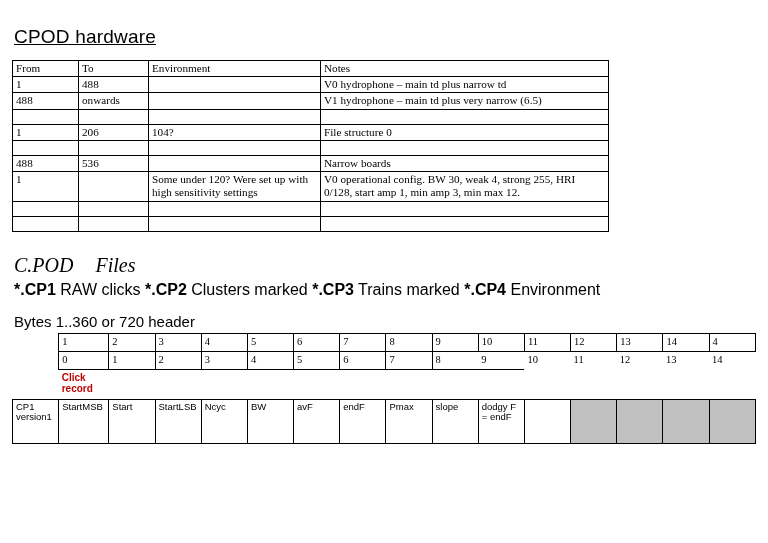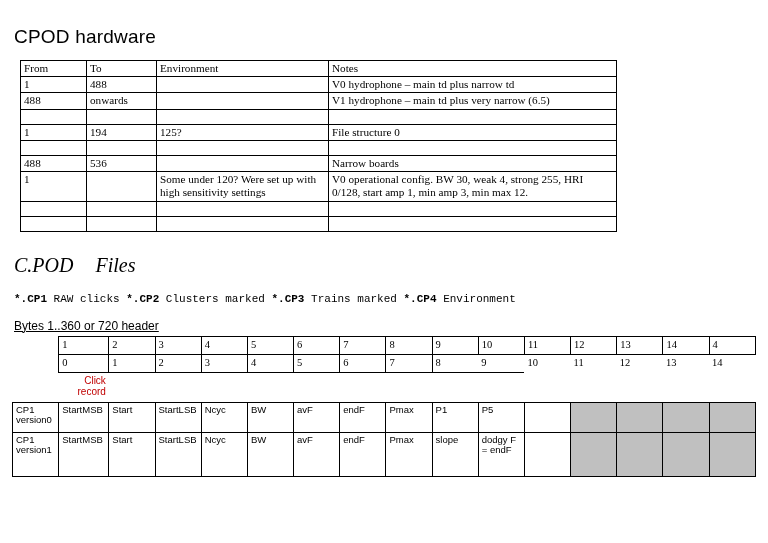--- a/index.html
+++ b/index.html
@@ -20,29 +20,30 @@
     height: 543px;
     box-sizing: border-box;
     padding: 0 12px;
   }
   .title {
     font-family: "Liberation Sans", sans-serif;
     font-size: 19px;
     font-weight: normal;
     margin: 26px 0 12px 2px;
     letter-spacing: 0.2px;
+    text-decoration: underline;
   }
   table {
     border-collapse: collapse;
     table-layout: fixed;
   }
   
   .hw-table {
     width: 596px;
-    margin-left: 8px;
+    margin-left: 0px;
     font-size: 11.2px;
     line-height: 1.18;
     font-family: Liberation Serif, serif;
   }
   .hw-table td {
     border: 1px solid #000;
     padding: 1px 3px 1px 3px;
     vertical-align: top;
     height: 12px;
   }
@@ -56,31 +57,30 @@
     font-family: "Liberation Serif", serif;
     font-size: 20px;
     margin: 22px 0 4px 2px;
     font-style: italic;
   }
   .files-head .gap {
     display: inline-block;
     width: 22px;
   }
   .files-sub {
-    font-family: Liberation Mono, monospace;
-    font-size: 11px;
-    margin: 16px 0 14px 2px;
+    font-family: Liberation Sans, sans-serif;
+    font-size: 16px;
+    margin: 4px 0 14px 2px;
   }
   .files-sub b { font-weight: bold; }
 
   .bytes-label {
     font-family: "Liberation Sans", sans-serif;
-    font-size: 12px;
+    font-size: 15px;
     margin: 0 0 3px 2px;
-    text-decoration: underline;
   }
 
   
   .bytes-table {
     width: 744px;
     font-size: 10.5px;
     font-family: "Liberation Serif", serif;
   }
   .bytes-table td {
     border: 1px solid #000;
@@ -101,24 +101,23 @@
   }
   td.nb-plain {
     border: none !important;
   }
   .gray {
     background: #c0c0c0;
   }
   .redtxt {
     color: #c00000;
     font-family: "Liberation Sans", sans-serif;
-    font-weight: normal;
+    font-weight: bold;
     font-size: 10px;
     line-height: 1.15;
-    text-align: right;
   }
   .sans {
     font-family: "Liberation Sans", sans-serif;
     font-size: 9.5px;
     line-height: 1.15;
   }
   .tall { height: 30px; }
   .tall2 { height: 44px; }
   .blank-row td { height: 12px; }
   .underline-seg {
@@ -160,22 +159,22 @@
         <td>V1 hydrophone – main td plus very narrow (6.5)</td>
       </tr>
       <tr class="blank-row">
         <td></td>
         <td></td>
         <td></td>
         <td></td>
       </tr>
       <tr>
         <td>1</td>
-        <td>194</td>
-        <td>125?</td>
+        <td>206</td>
+        <td>104?</td>
         <td>File structure 0</td>
       </tr>
       <tr class="blank-row">
         <td></td>
         <td></td>
         <td></td>
         <td></td>
       </tr>
       <tr>
         <td>488</td>
@@ -285,38 +284,20 @@
         <td class="nb-plain"></td>
         <td class="nb-plain"></td>
         <td class="nb-plain"></td>
         <td class="nb-plain"></td>
         <td class="nb-plain"></td>
         <td class="nb-plain"></td>
         <td class="nb-plain"></td>
         <td class="nb-plain"></td>
       </tr>
 
-      <tr class="tall">
-        <td class="sans">CP1 version0</td>
-        <td class="sans">StartMSB</td>
-        <td class="sans">Start</td>
-        <td class="sans">StartLSB</td>
-        <td class="sans">Ncyc</td>
-        <td class="sans">BW</td>
-        <td class="sans">avF</td>
-        <td class="sans">endF</td>
-        <td class="sans">Pmax</td>
-        <td class="sans">P1</td>
-        <td class="sans">P5</td>
-        <td></td>
-        <td class="gray"></td>
-        <td class="gray"></td>
-        <td class="gray"></td>
-        <td class="gray"></td>
-      </tr>
 
       <tr class="tall2">
         <td class="sans">CP1 version1</td>
         <td class="sans">StartMSB</td>
         <td class="sans">Start</td>
         <td class="sans">StartLSB</td>
         <td class="sans">Ncyc</td>
         <td class="sans">BW</td>
         <td class="sans">avF</td>
         <td class="sans">endF</td>

